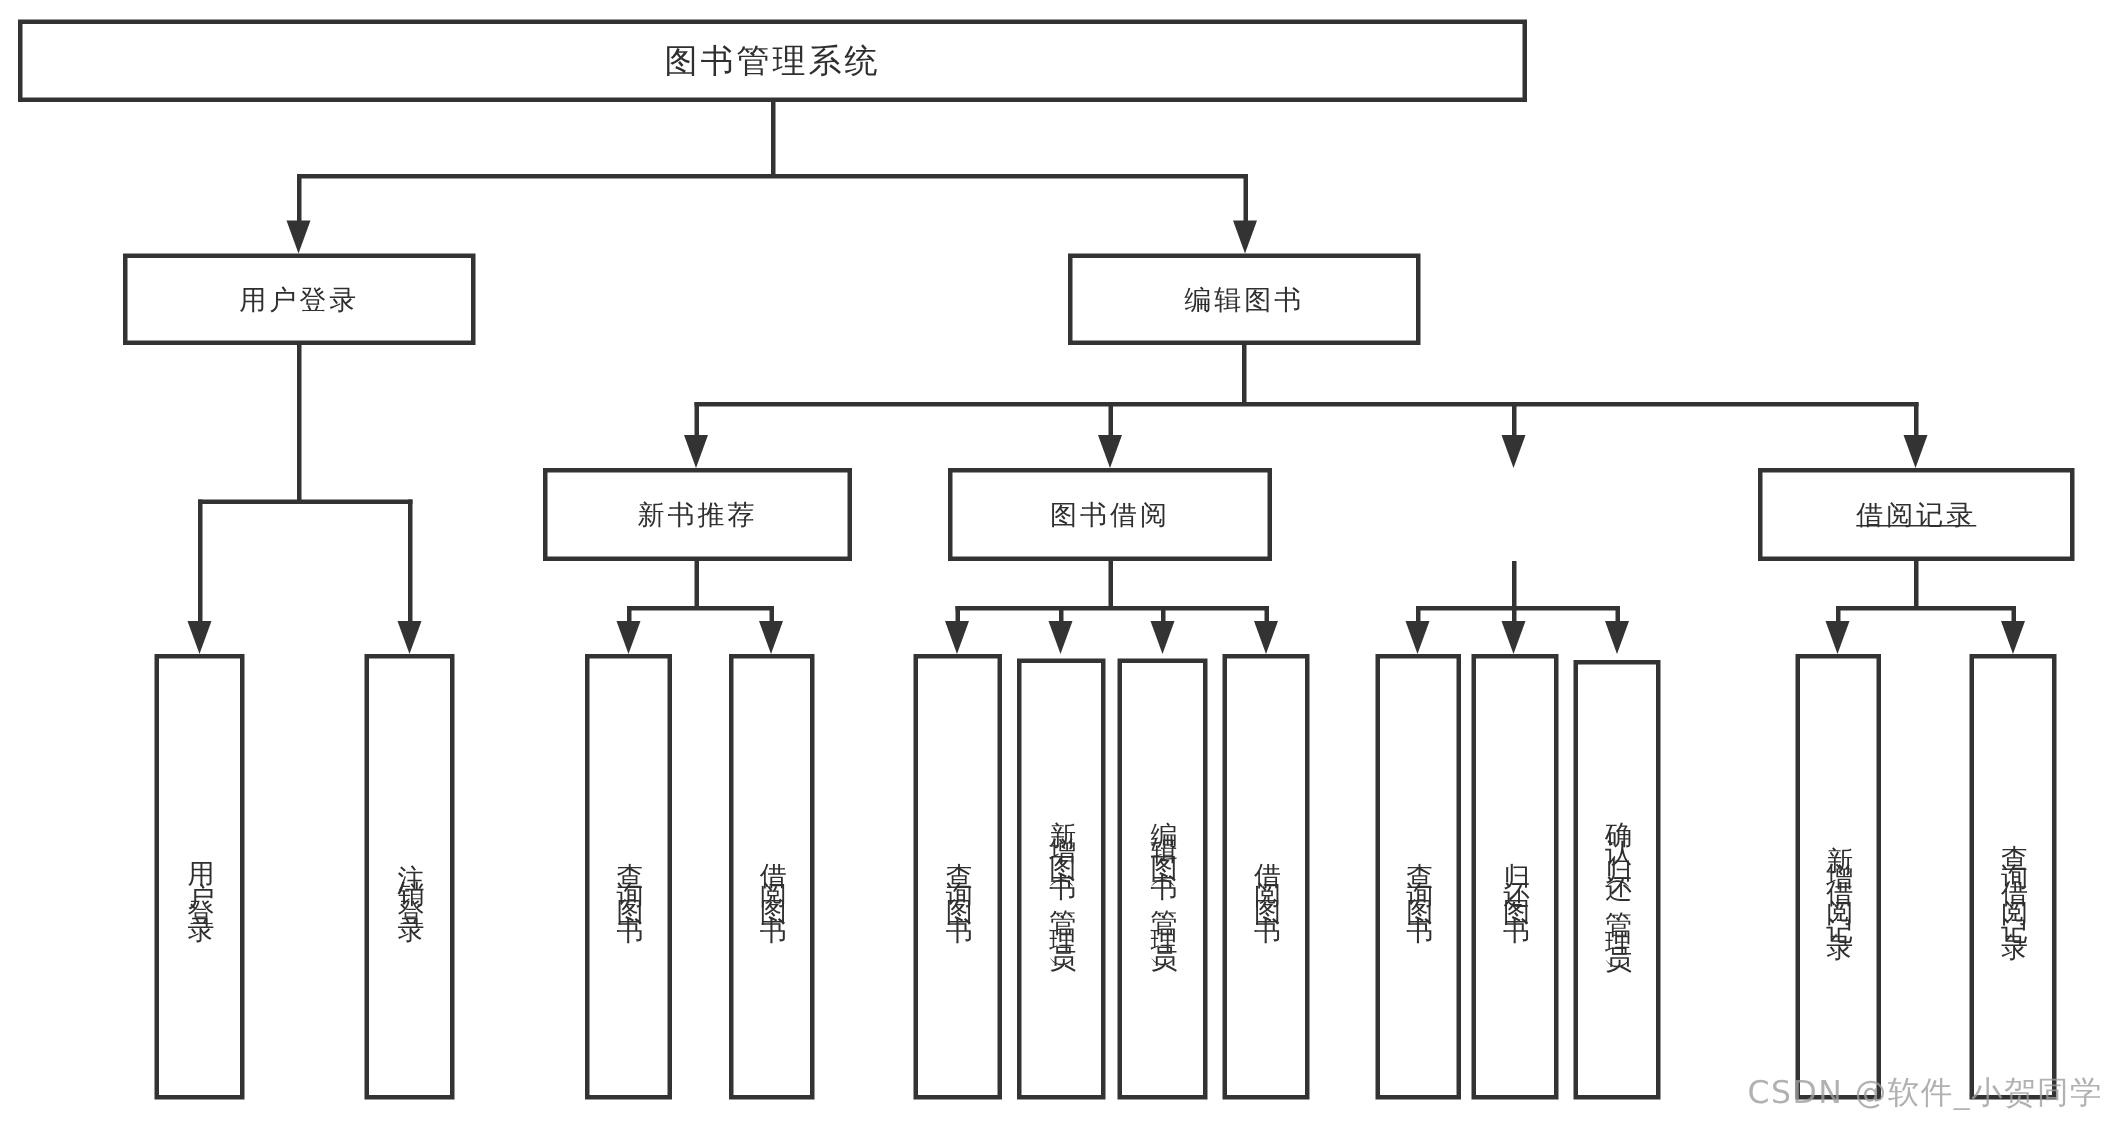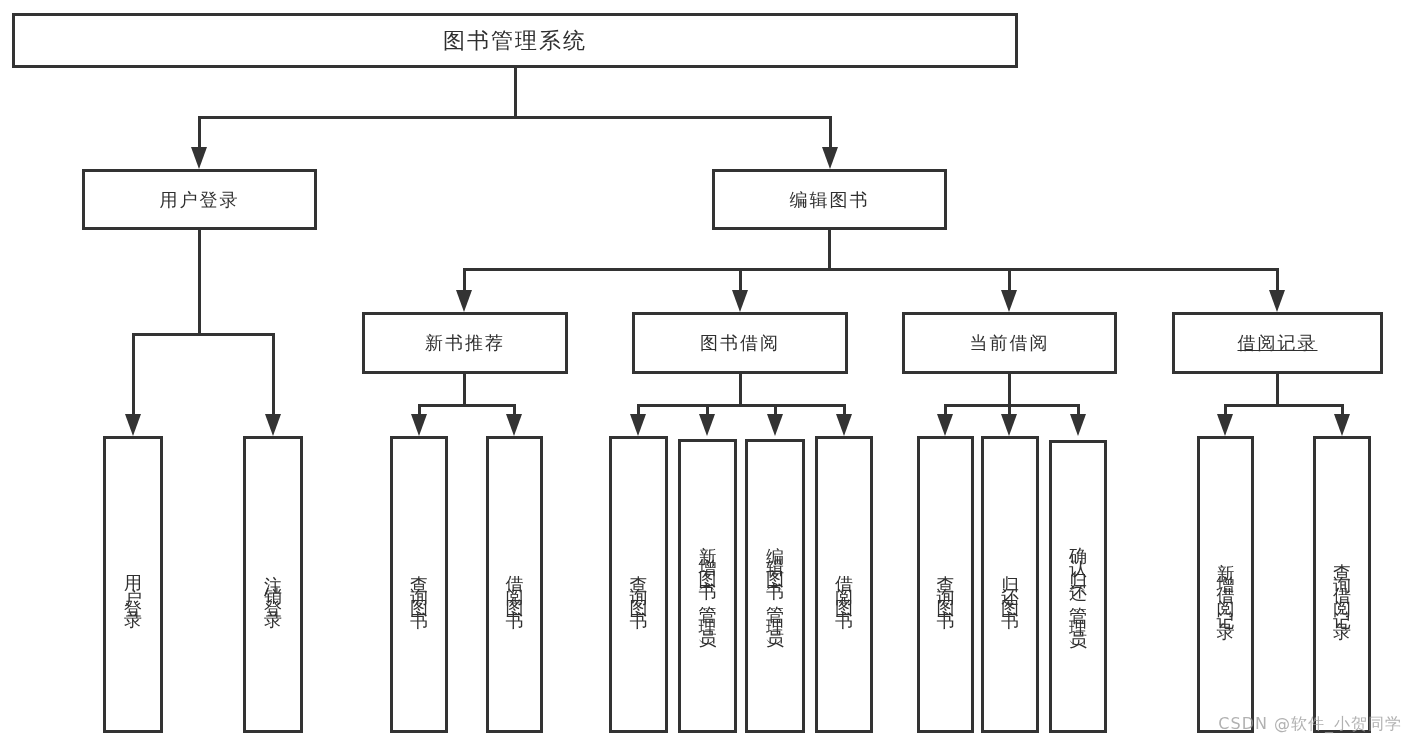--- a/index.html
+++ b/index.html
@@ -36,21 +36,21 @@
     position: absolute;
     width: 0; height: 0;
     border-left: 8px solid transparent;
     border-right: 8px solid transparent;
     border-top: 22px solid var(--line, #333333);
   }
   .watermark {
     position: absolute;
     top: 714px;
     right: 3px;
-    font-size: 16px;
+    font-size: 21px;
     letter-spacing: 1px;
     color: var(--watermark, #a0a0a0);
     opacity: 0.8;
     z-index: 10;
     white-space: nowrap;
   }
 </style>
 </head>
 <body>
 
@@ -81,21 +81,20 @@
   <div class="ah" style="left:456px; top:290px;"></div>
   <div class="vl" style="left:739px; top:268px; height:24px;"></div>
   <div class="ah" style="left:732px; top:290px;"></div>
   <div class="vl" style="left:1008px; top:268px; height:24px;"></div>
   <div class="ah" style="left:1001px; top:290px;"></div>
   <div class="vl" style="left:1276px; top:268px; height:24px;"></div>
   <div class="ah" style="left:1269px; top:290px;"></div>
 
   <div class="box hbox" style="left:362px; top:312px; width:206px; height:62px;">新书推荐</div>
   <div class="box hbox" style="left:632px; top:312px; width:216px; height:62px;">图书借阅</div>
-  <div class="box hbox" style="left:902px; top:312px; width:215px; height:62px;">当前借阅</div>
   <div class="box hbox" style="left:1172px; top:312px; width:211px; height:62px;text-decoration:underline;">借阅记录</div>
 
   <div class="vl" style="left:463px; top:374px; height:32px;"></div>
   <div class="hl" style="left:418px; top:404px; width:98px;"></div>
   <div class="vl" style="left:418px; top:404px; height:12px;"></div>
   <div class="ah" style="left:411px; top:414px;"></div>
   <div class="vl" style="left:513px; top:404px; height:12px;"></div>
   <div class="ah" style="left:506px; top:414px;"></div>
 
   <div class="vl" style="left:739px; top:374px; height:32px;"></div>

